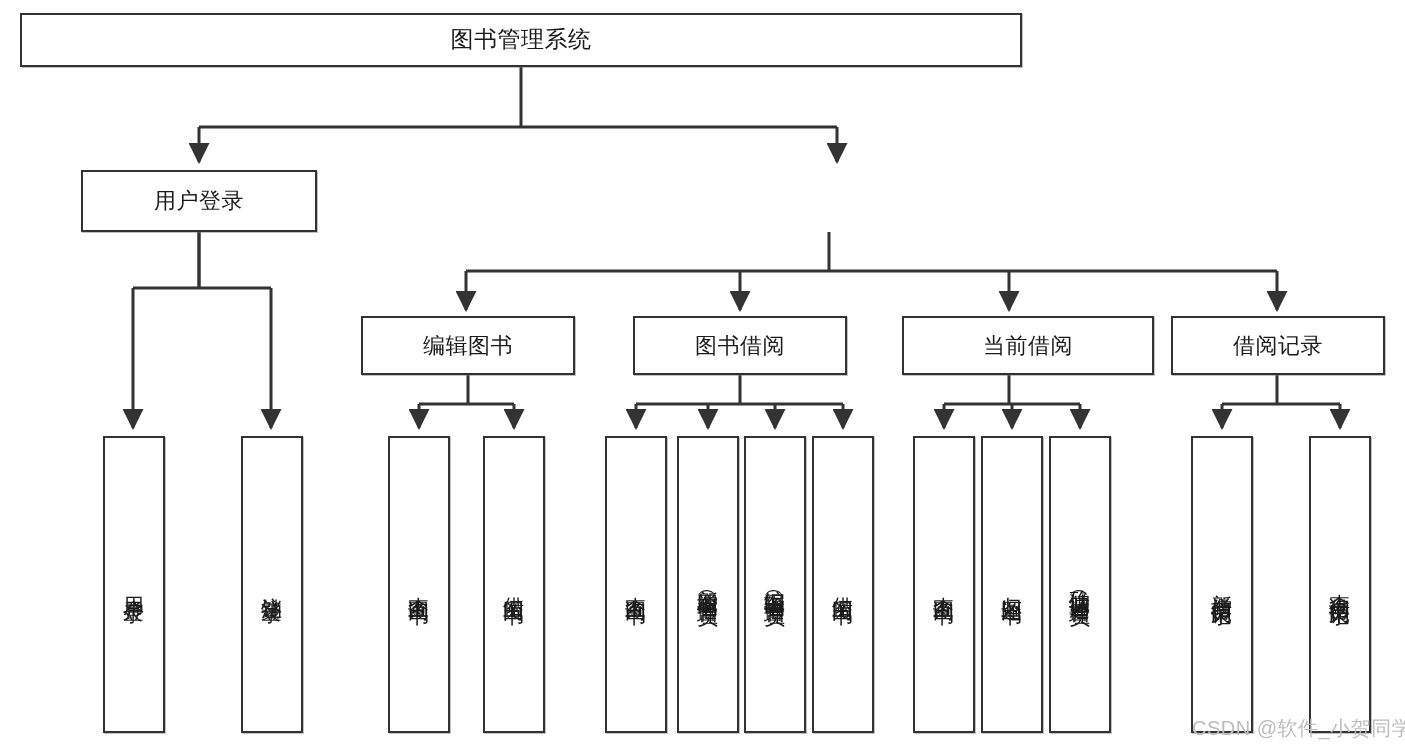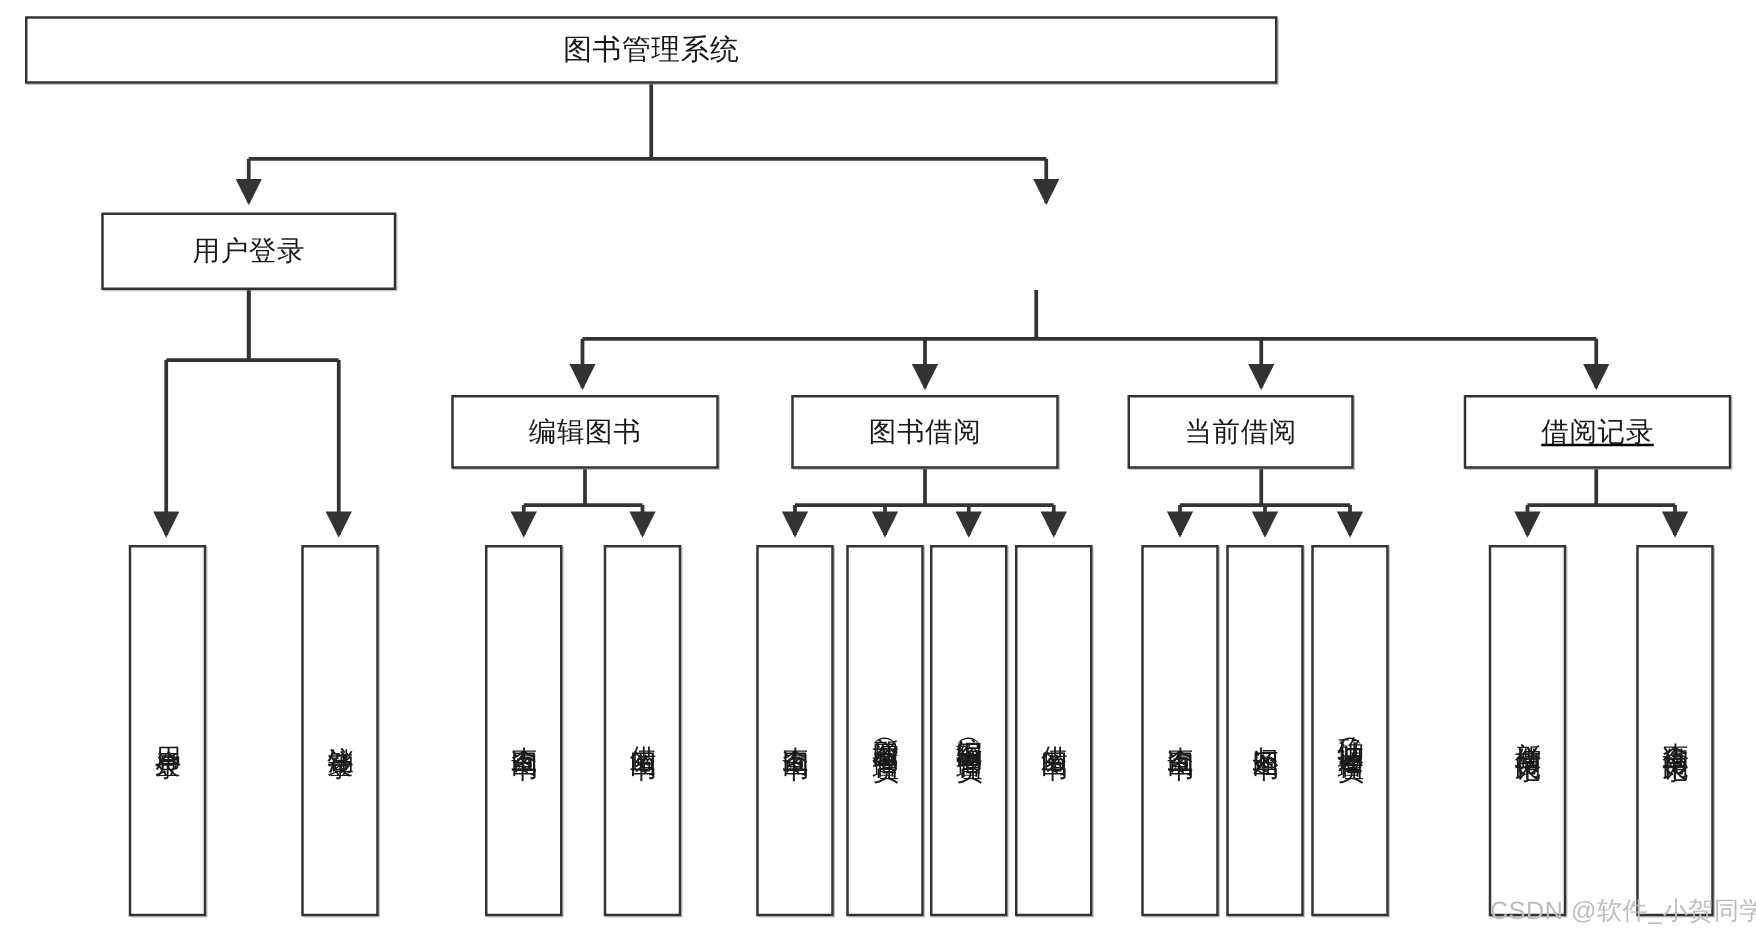--- a/index.html
+++ b/index.html
@@ -129,24 +129,24 @@
   <div class="node horiz" style="left:81px; top:170px; width:236px; height:62px;">
     <span class="lbl">用户登录</span>
   </div>
 
   <div class="node horiz" style="left:361px; top:316px; width:214px; height:59px;">
     <span class="lbl">编辑图书</span>
   </div>
   <div class="node horiz" style="left:633px; top:316px; width:214px; height:59px;">
     <span class="lbl">图书借阅</span>
   </div>
-  <div class="node horiz" style="left:902px; top:316px; width:181px; height:59px;">
+  <div class="node horiz" style="left:902px; top:316px; width:252px; height:59px;">
     <span class="lbl">当前借阅</span>
   </div>
-  <div class="node horiz" style="left:1171px; top:316px; width:214px; height:59px;text-decoration:underline;">
+  <div class="node horiz" style="left:1171px; top:316px; width:214px; height:59px;">
     <span class="lbl">借阅记录</span>
   </div>
 
   <div class="node vert" style="left:103px; top:436px; width:62px; height:297px;">
     <span class="lbl">用户登录</span>
   </div>
   <div class="node vert" style="left:241px; top:436px; width:62px; height:297px;">
     <span class="lbl">注销登录</span>
   </div>
 

